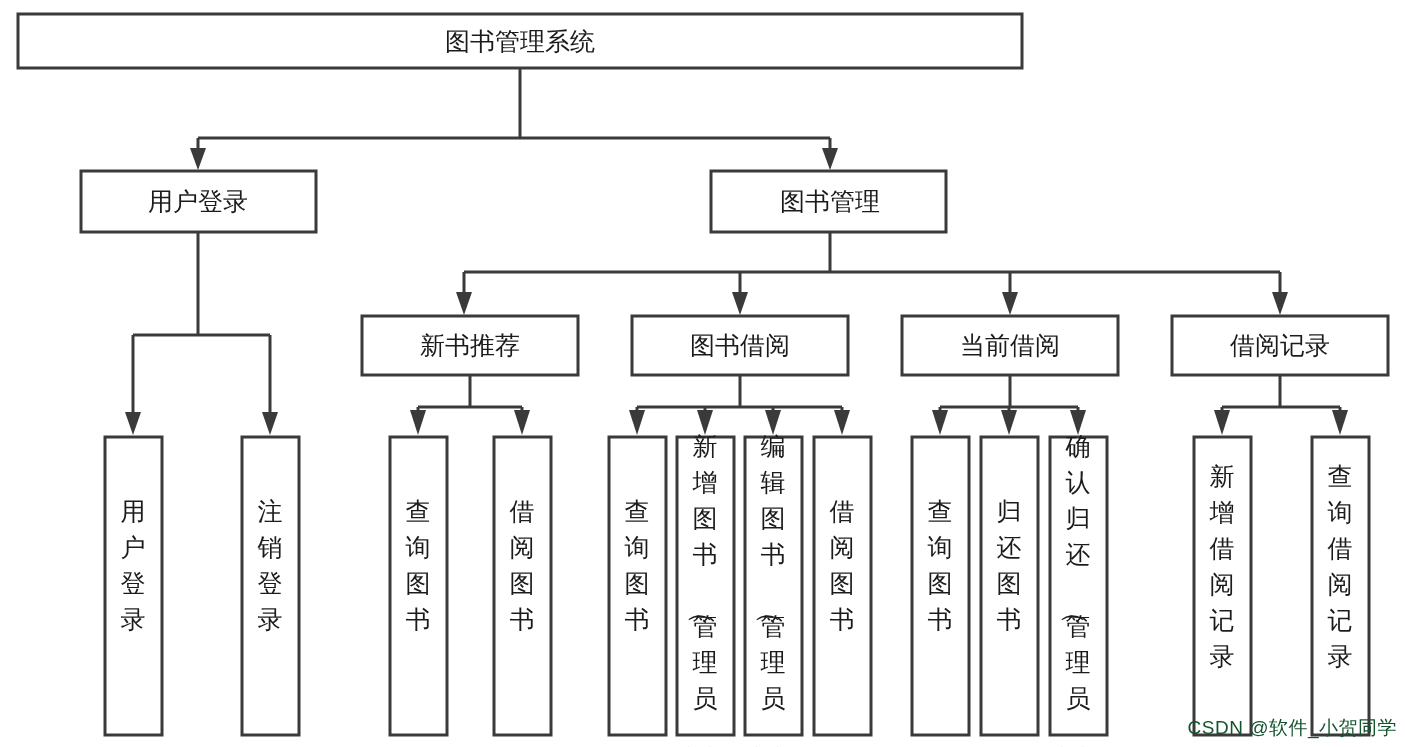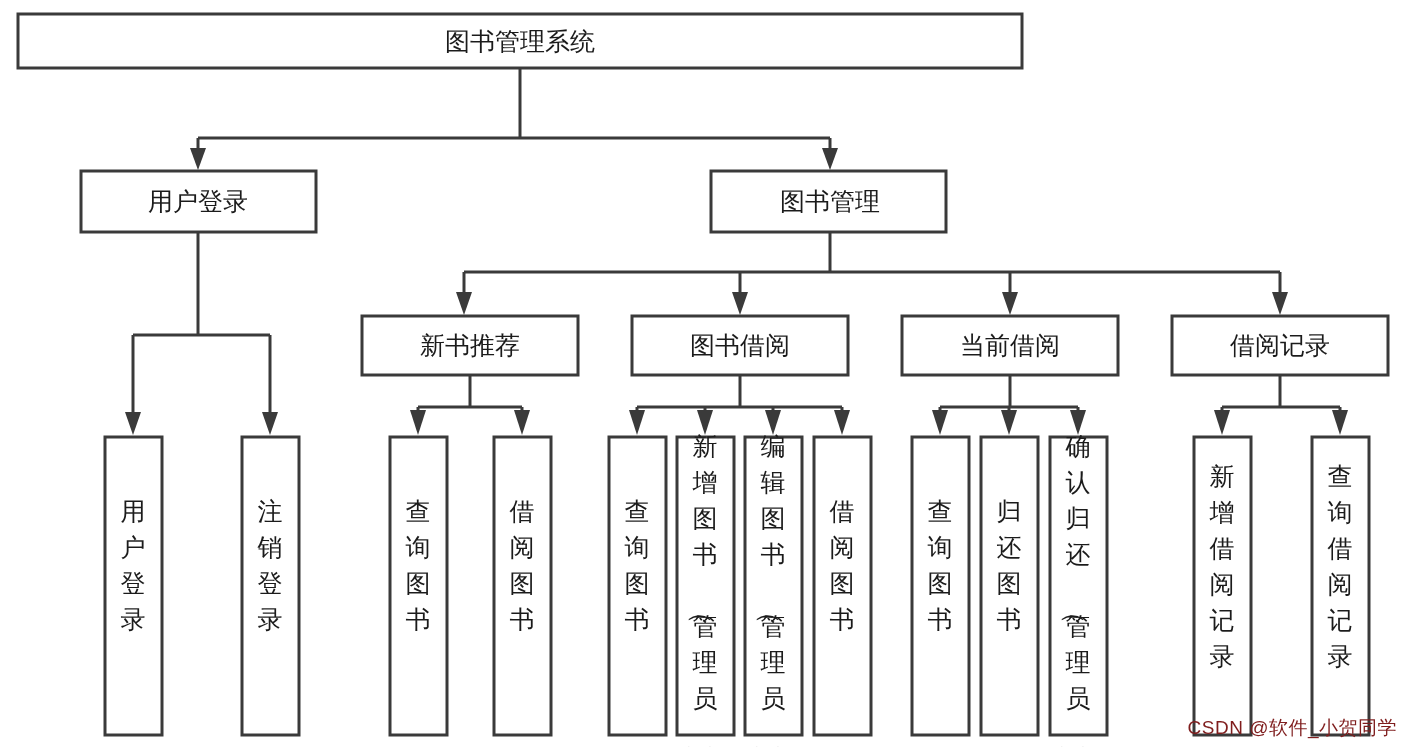--- a/index.html
+++ b/index.html
@@ -51,21 +51,21 @@
     stroke-linecap: butt;
   }
   .arrow-head {
     fill: #3a3a3a;
     stroke: none;
   }
   .watermark {
     position: absolute;
     right: 8px;
     bottom: 6px;
-    color: #7f1d1d;
+    color: #14532d;
     font-family: "Liberation Sans", "DejaVu Sans", sans-serif;
     font-size: 19px;
     white-space: nowrap;
     letter-spacing: 0.5px;
     user-select: none;
   }
 </style>
 </head>
 <body>
 

